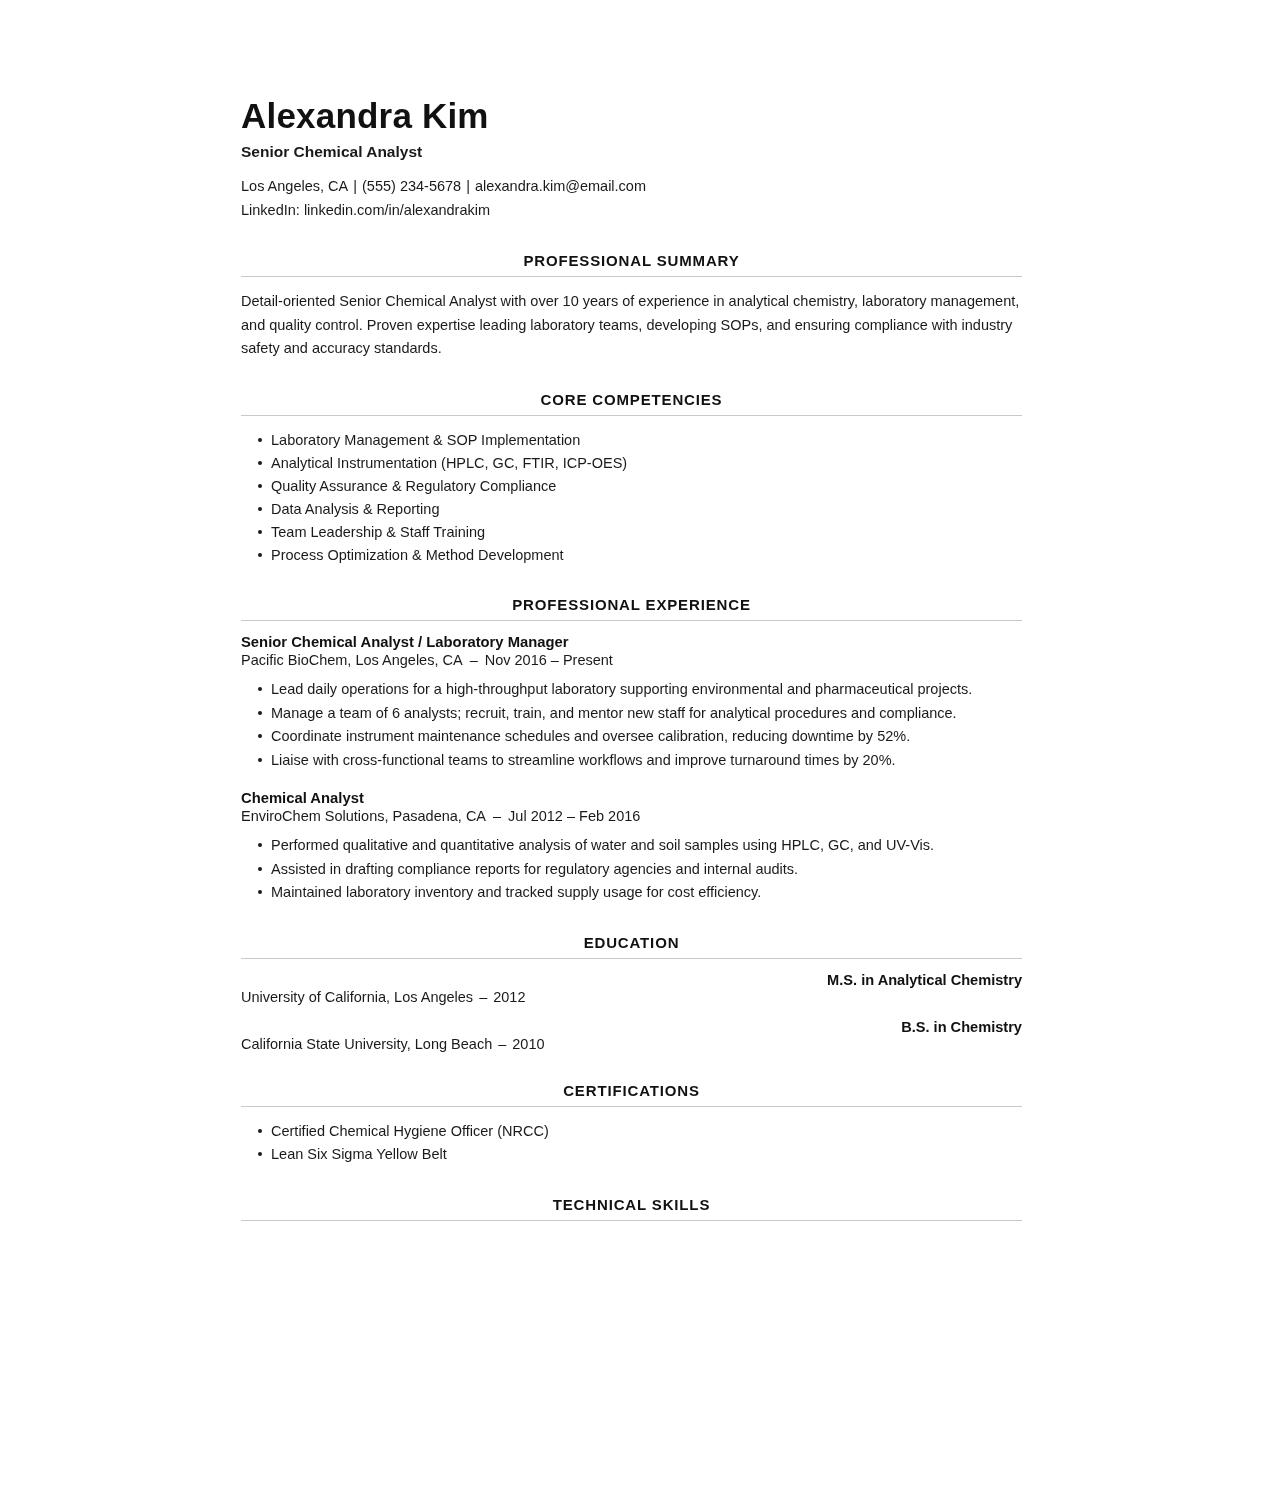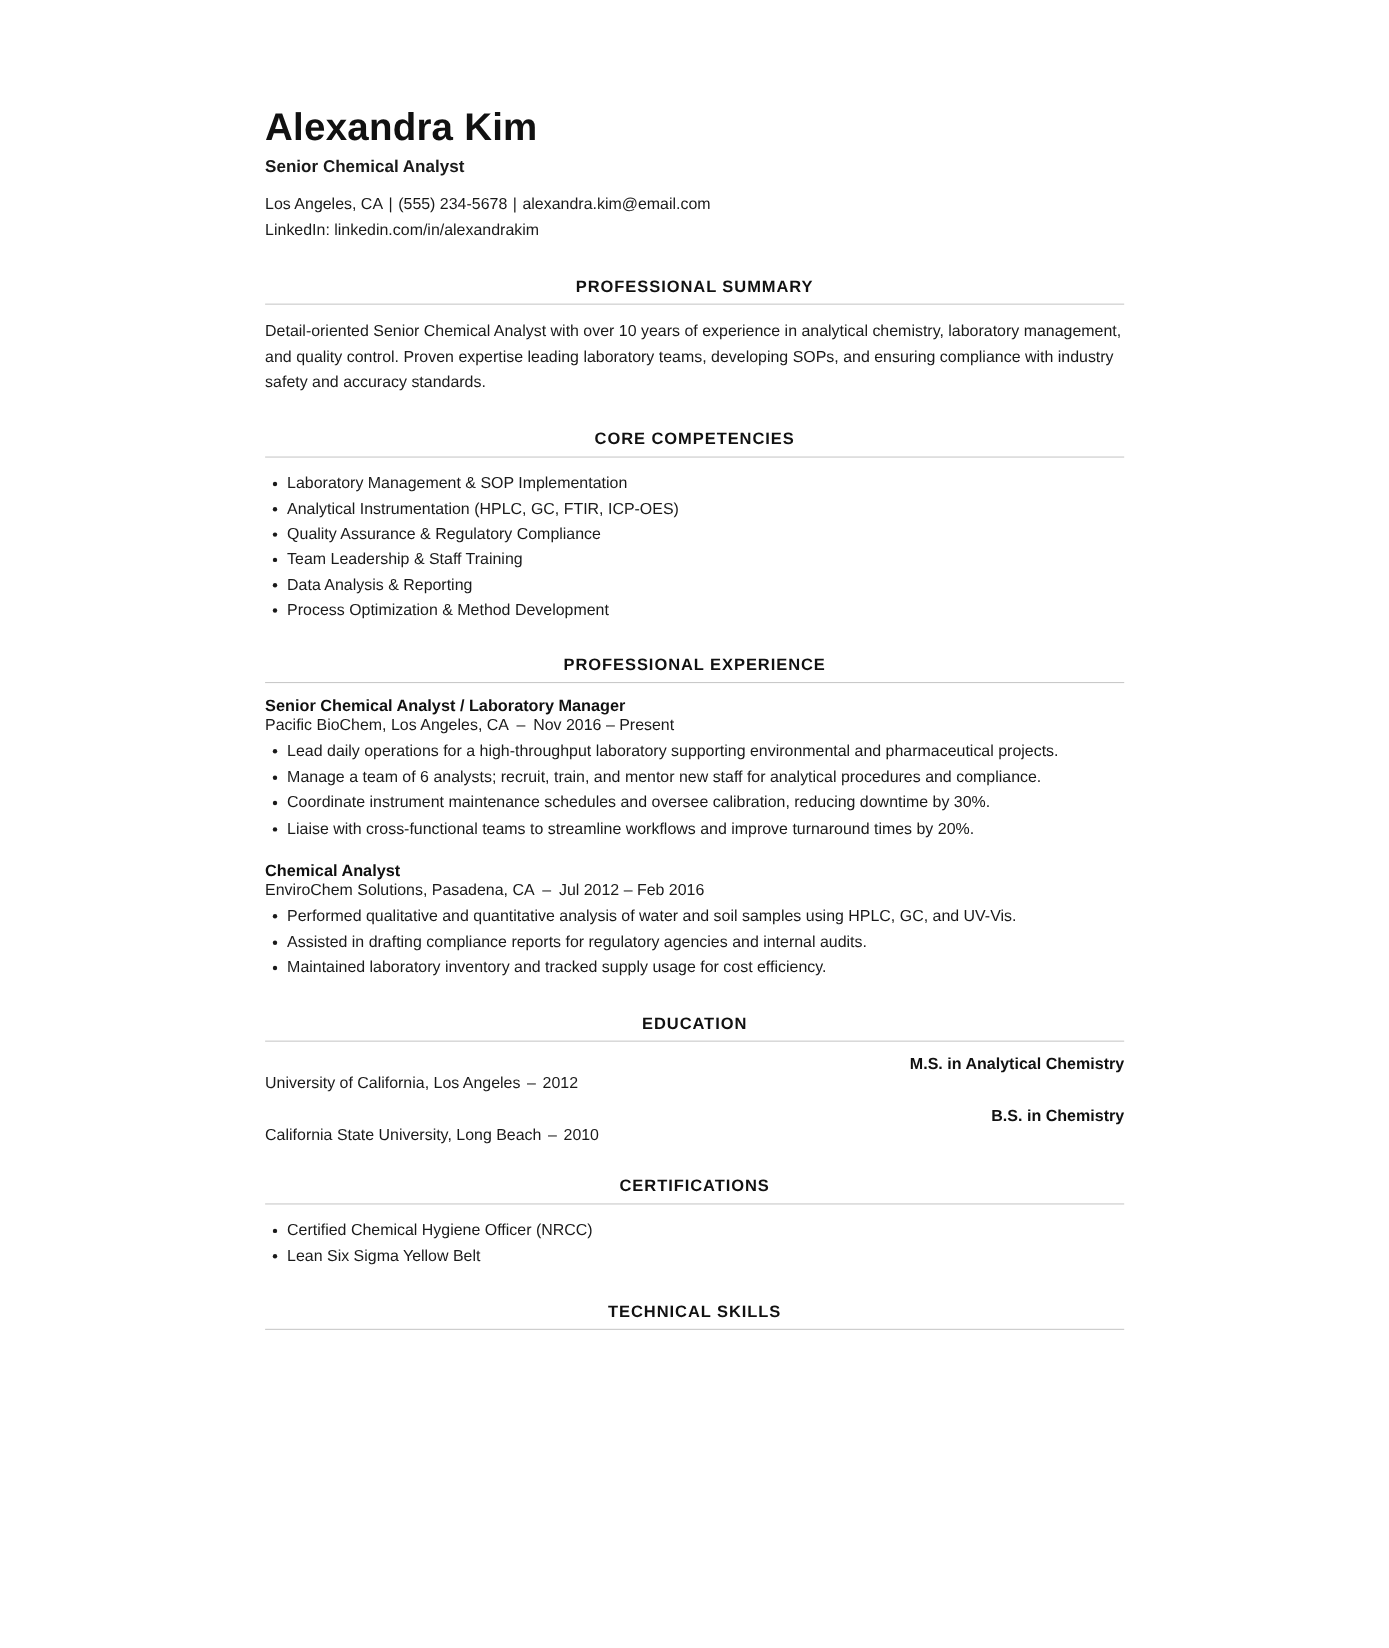--- a/index.html
+++ b/index.html
@@ -68,21 +68,21 @@
   .summary-text {
     font-size: 14.5px;
     line-height: 1.63;
     margin: 0;
     color: #1a1a1a;
   }
 
   
   ul.bullets {
     list-style: none;
-    margin: 0;
+    margin: 10px;
     padding: 0;
   }
   ul.bullets > li {
     position: relative;
     padding-left: 20px;
     font-size: 14.5px;
     line-height: 1.55;
     margin-bottom: 1px;
     color: #1a1a1a;
   }
@@ -153,39 +153,39 @@
     <p class="summary-text">Detail-oriented Senior Chemical Analyst with over 10 years of experience in analytical chemistry, laboratory management, and quality control. Proven expertise leading laboratory teams, developing SOPs, and ensuring compliance with industry safety and accuracy standards.</p>
   </div>
 
   <div class="section">
     <h2 class="section-heading">CORE COMPETENCIES</h2>
     <hr class="section-rule">
     <ul class="bullets comp-list">
       <li>Laboratory Management &amp; SOP Implementation</li>
       <li>Analytical Instrumentation (HPLC, GC, FTIR, ICP-OES)</li>
       <li>Quality Assurance &amp; Regulatory Compliance</li>
+      <li>Data Analysis &amp; Reporting</li>
       <li>Team Leadership &amp; Staff Training</li>
-      <li>Data Analysis &amp; Reporting</li>
       <li>Process Optimization &amp; Method Development</li>
     </ul>
   </div>
 
   <div class="section">
     <h2 class="section-heading">PROFESSIONAL EXPERIENCE</h2>
     <hr class="section-rule">
 
     <div class="job">
       <div class="job-title">Senior Chemical Analyst / Laboratory Manager</div>
       <div class="job-meta">
         <span>Pacific BioChem, Los Angeles, CA</span><span class="meta-dash">–</span><span>Nov 2016 – Present</span>
       </div>
       <ul class="bullets">
         <li>Lead daily operations for a high-throughput laboratory supporting environmental and pharmaceutical projects.</li>
         <li>Manage a team of 6 analysts; recruit, train, and mentor new staff for analytical procedures and compliance.</li>
-        <li>Coordinate instrument maintenance schedules and oversee calibration, reducing downtime by 30%.</li>
+        <li>Coordinate instrument maintenance schedules and oversee calibration, reducing downtime by 52%.</li>
         <li>Liaise with cross-functional teams to streamline workflows and improve turnaround times by 20%.</li>
       </ul>
     </div>
 
     <div class="job">
       <div class="job-title">Chemical Analyst</div>
       <div class="job-meta">
         <span>EnviroChem Solutions, Pasadena, CA</span><span class="meta-dash">–</span><span>Jul 2012 – Feb 2016</span>
       </div>
       <ul class="bullets">

